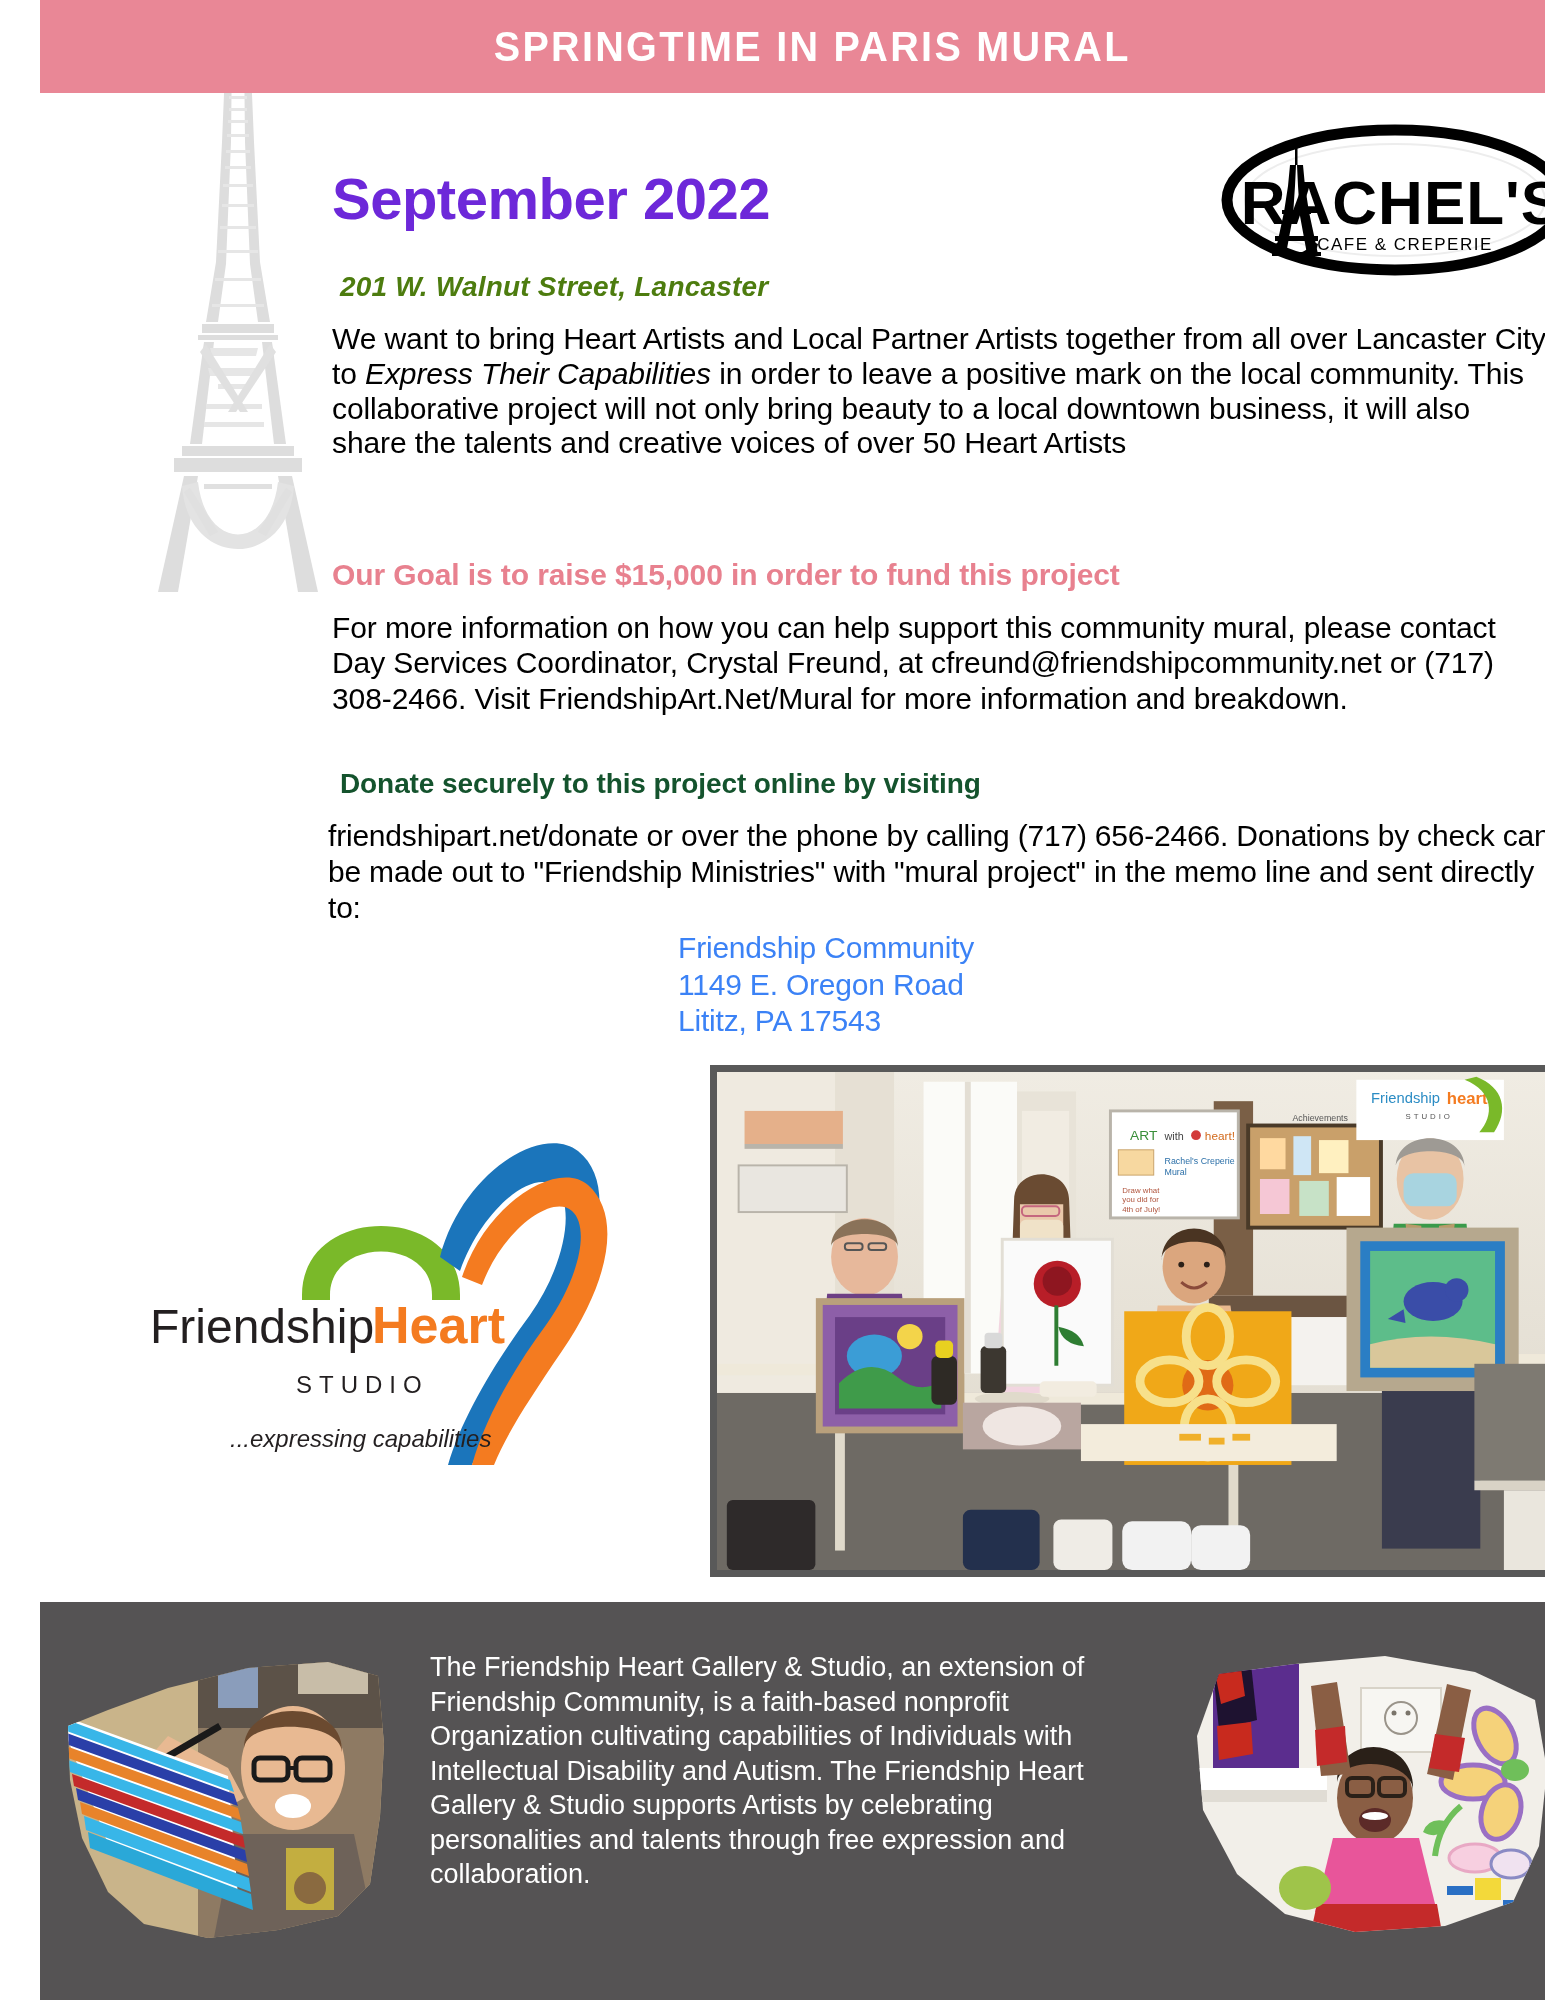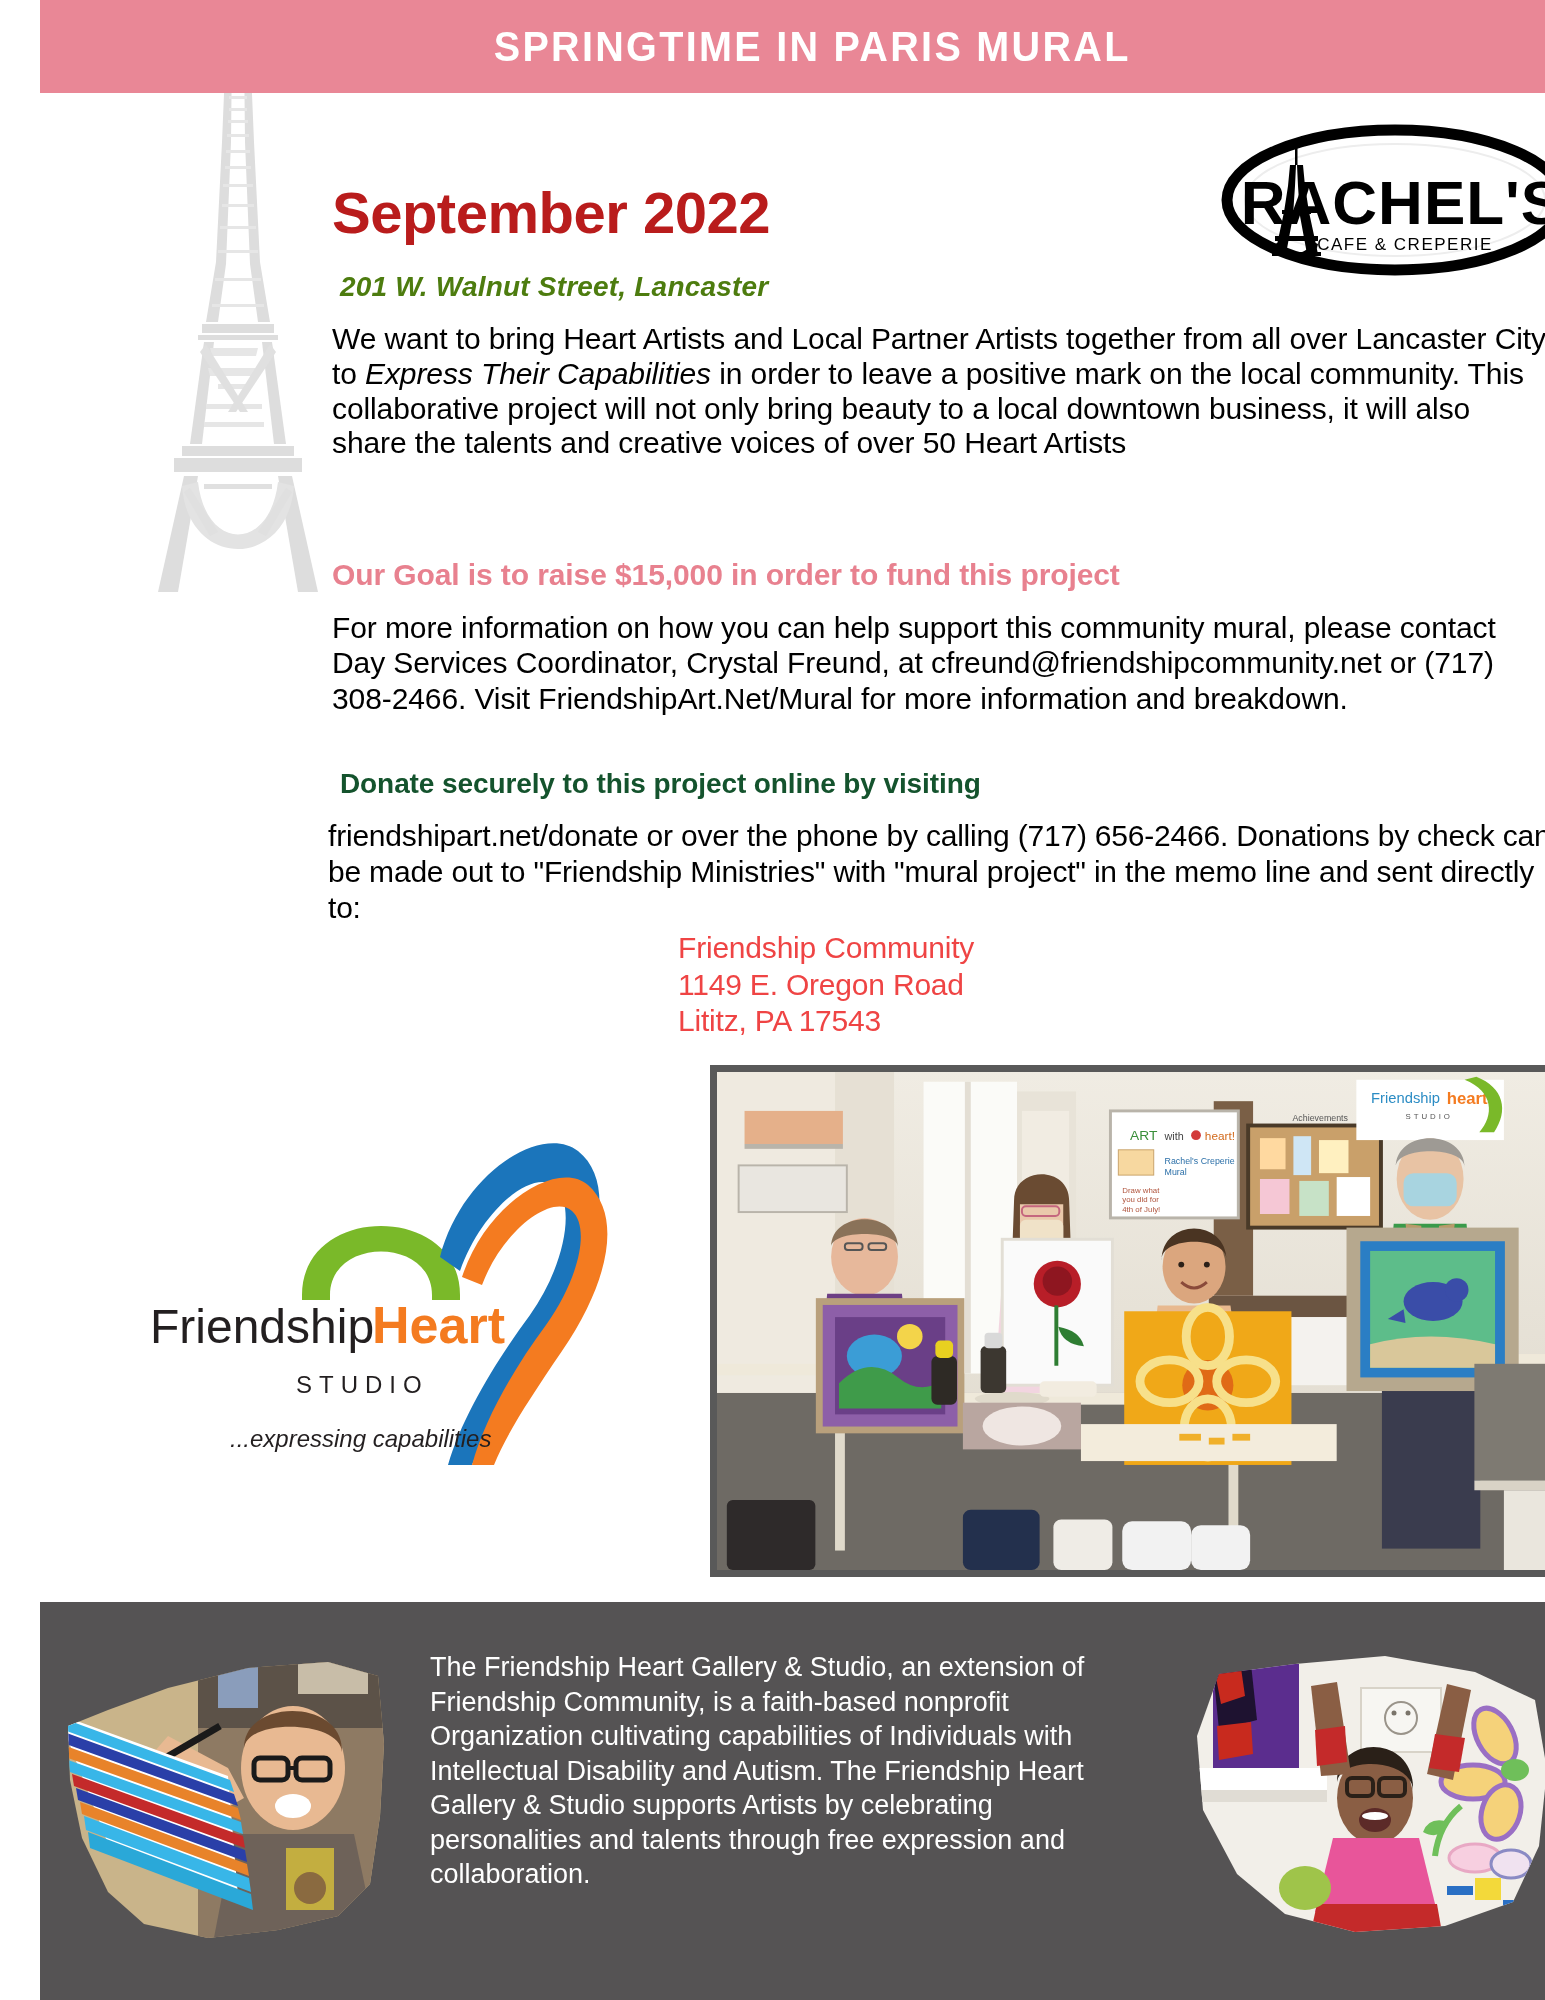--- a/index.html
+++ b/index.html
@@ -69,22 +69,22 @@
   .content {
     position: absolute;
     left: 0; top: 0;
     width: 1545px;
     z-index: 4;
   }
 
   .month-title {
     position: absolute;
     left: 292px;
-    top: 184px;
-    color: #b91c1c;
+    top: 170px;
+    color: #6d28d9;
     font-size: 58px;
     font-weight: bold;
     letter-spacing: -0.5px;
     line-height: 1;
   }
 
   .address-line {
     position: absolute;
     left: 300px;
     top: 271px;
@@ -151,21 +151,21 @@
     font-size: 30px;
     line-height: 1.2;
     font-family: "Liberation Sans Narrow", "Liberation Sans", sans-serif;
     letter-spacing: -0.2px;
   }
 
   .mail-address {
     position: absolute;
     left: 638px;
     top: 930px;
-    color: #ef4444;
+    color: #3b82f6;
     font-size: 30px;
     line-height: 1.22;
     letter-spacing: -0.2px;
   }
 
   
   .fhs-logo {
     position: absolute;
     left: 70px;
     top: 1125px;

